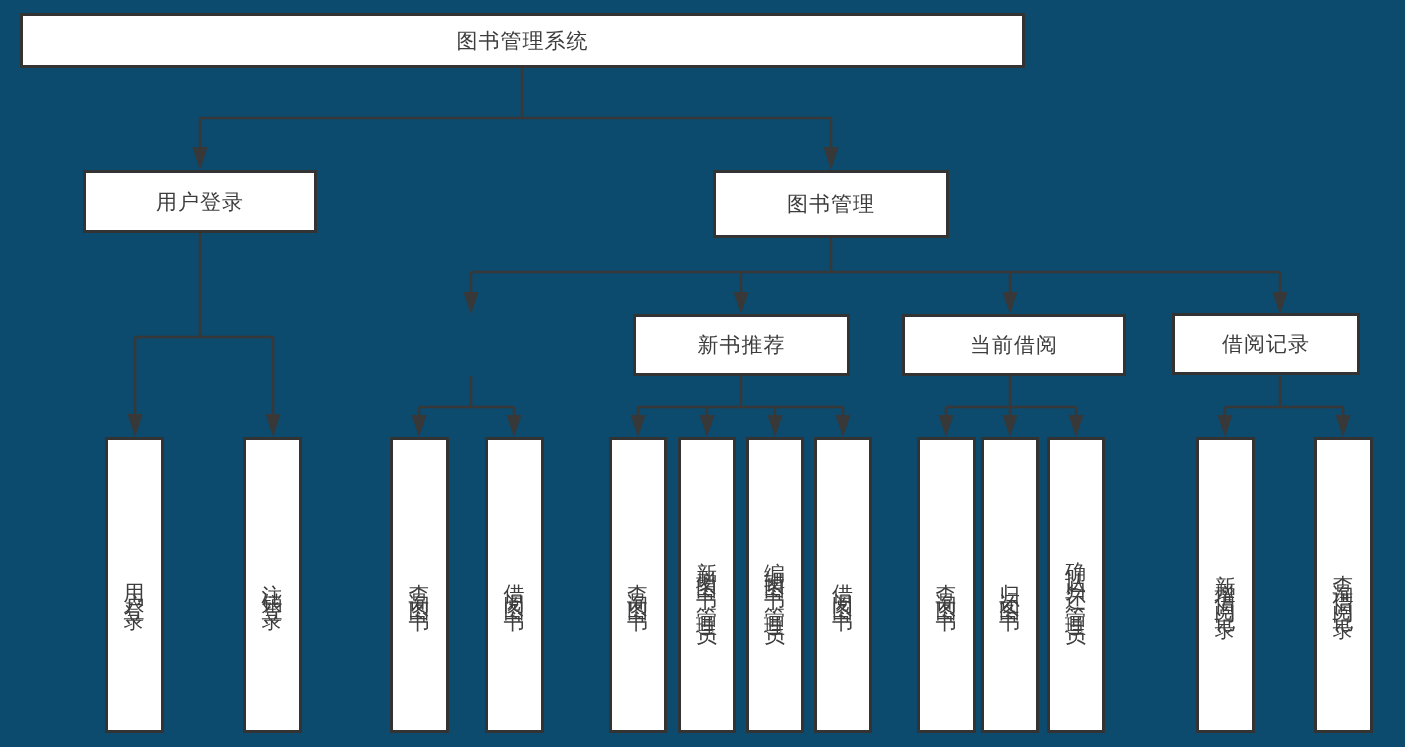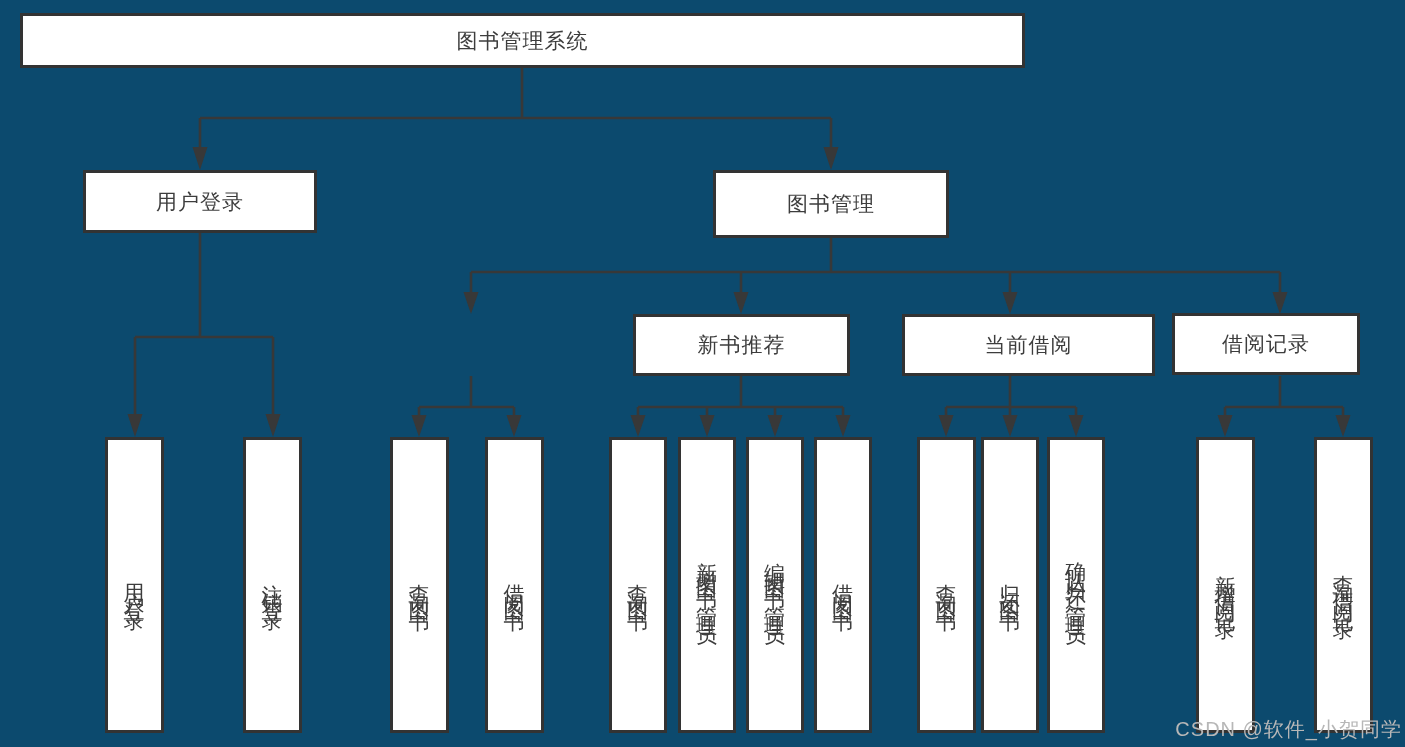--- a/index.html
+++ b/index.html
@@ -96,36 +96,35 @@
       <polygon points="1335.5,415 1350.5,415 1343,437" fill="#383838" stroke="none"></polygon>
     </g>
   </svg>
 
   <div class="box h" style="left:20px;top:13px;width:1005px;height:55px">图书管理系统</div>
 
   <div class="box h" style="left:83px;top:170px;width:234px;height:63px">用户登录</div>
   <div class="box h" style="left:713px;top:170px;width:236px;height:68px">图书管理</div>
 
   <div class="box h" style="left:633px;top:314px;width:217px;height:62px">新书推荐</div>
-  <div class="box h" style="left:902px;top:314px;width:253px;height:62px">当前借阅</div>
+  <div class="box h" style="left:902px;top:314px;width:224px;height:62px">当前借阅</div>
   <div class="box h" style="left:1172px;top:313px;width:188px;height:62px">借阅记录</div>
 
   <div class="box v" style="left:105px;top:437px;width:59px;height:296px">用户登录</div>
   <div class="box v" style="left:243px;top:437px;width:59px;height:296px">注销登录</div>
 
   <div class="box v" style="left:390px;top:437px;width:59px;height:296px">查询图书</div>
   <div class="box v" style="left:485px;top:437px;width:59px;height:296px">借阅图书</div>
 
   <div class="box v" style="left:609px;top:437px;width:58px;height:296px">查询图书</div>
   <div class="box v" style="left:678px;top:437px;width:58px;height:296px">新增图书（管理员）</div>
   <div class="box v" style="left:746px;top:437px;width:58px;height:296px">编辑图书（管理员）</div>
   <div class="box v" style="left:814px;top:437px;width:58px;height:296px">借阅图书</div>
 
   <div class="box v" style="left:917px;top:437px;width:59px;height:296px">查询图书</div>
   <div class="box v" style="left:981px;top:437px;width:58px;height:296px">归还图书</div>
   <div class="box v" style="left:1047px;top:437px;width:58px;height:296px">确认归还（管理员）</div>
 
   <div class="box v" style="left:1196px;top:437px;width:59px;height:296px">新增借阅记录</div>
   <div class="box v" style="left:1314px;top:437px;width:59px;height:296px">查询借阅记录</div>
 
-  <div id="watermark">CSDN @软件_小贺同学</div>
 
 </div>
 
 </body></html>

